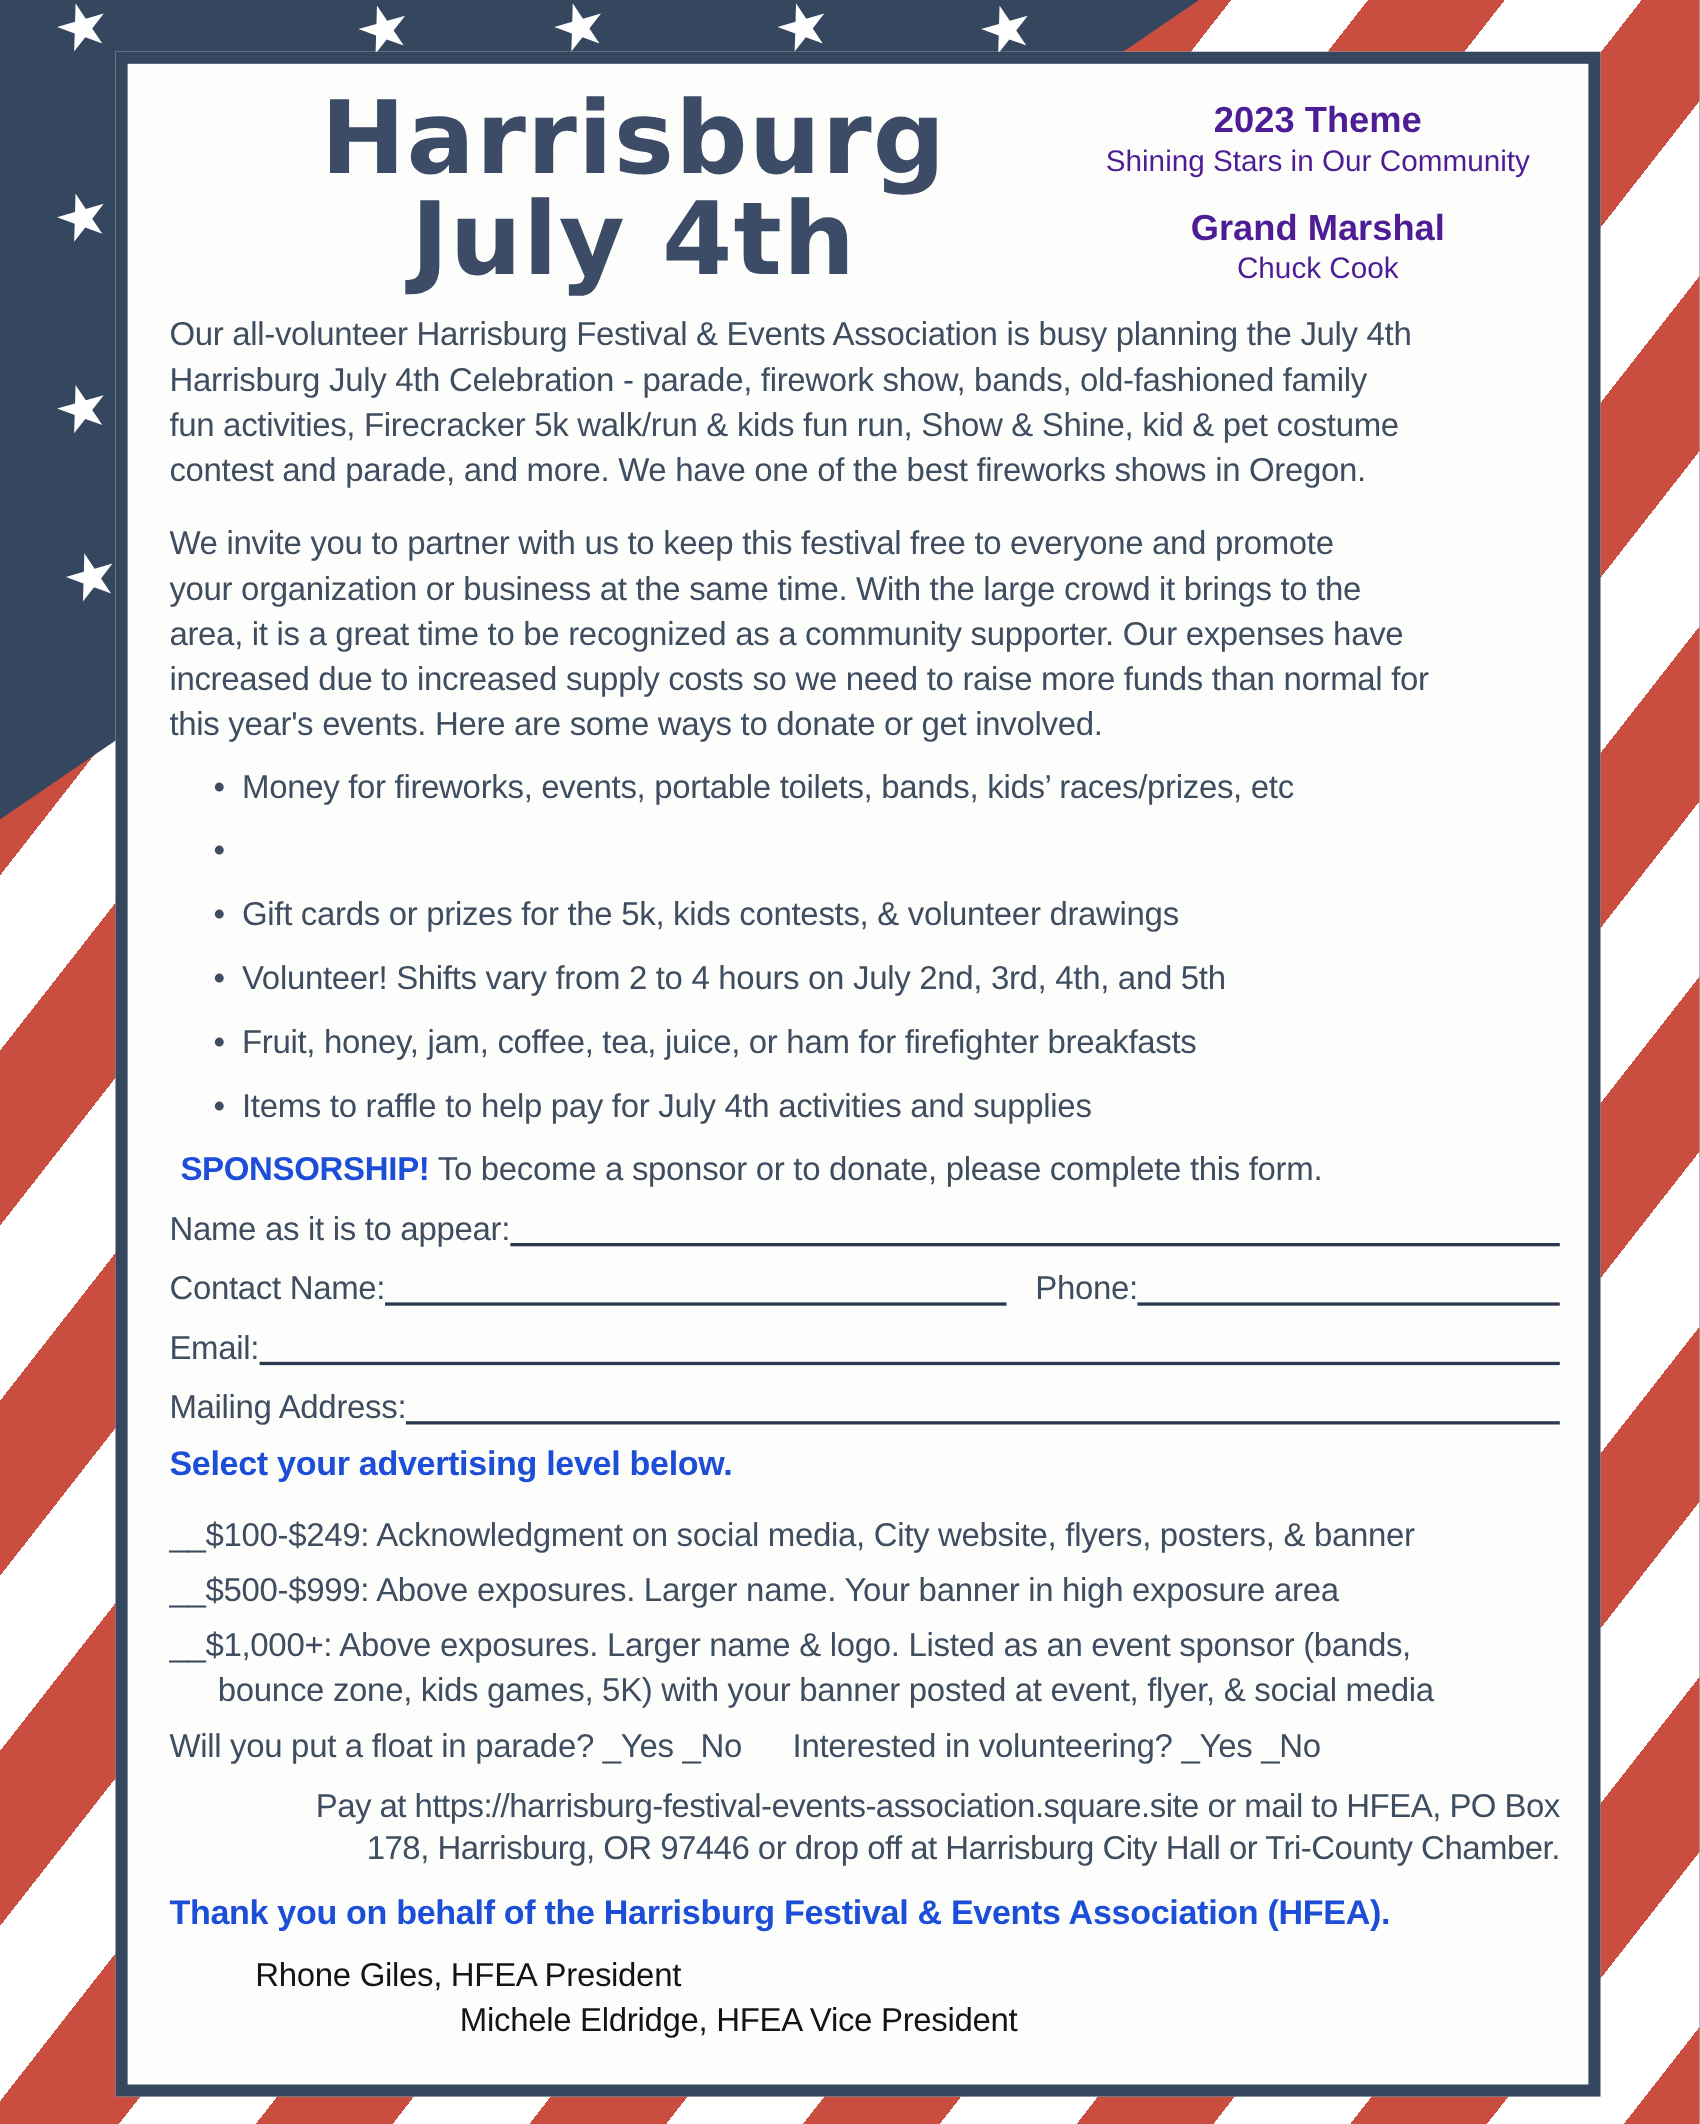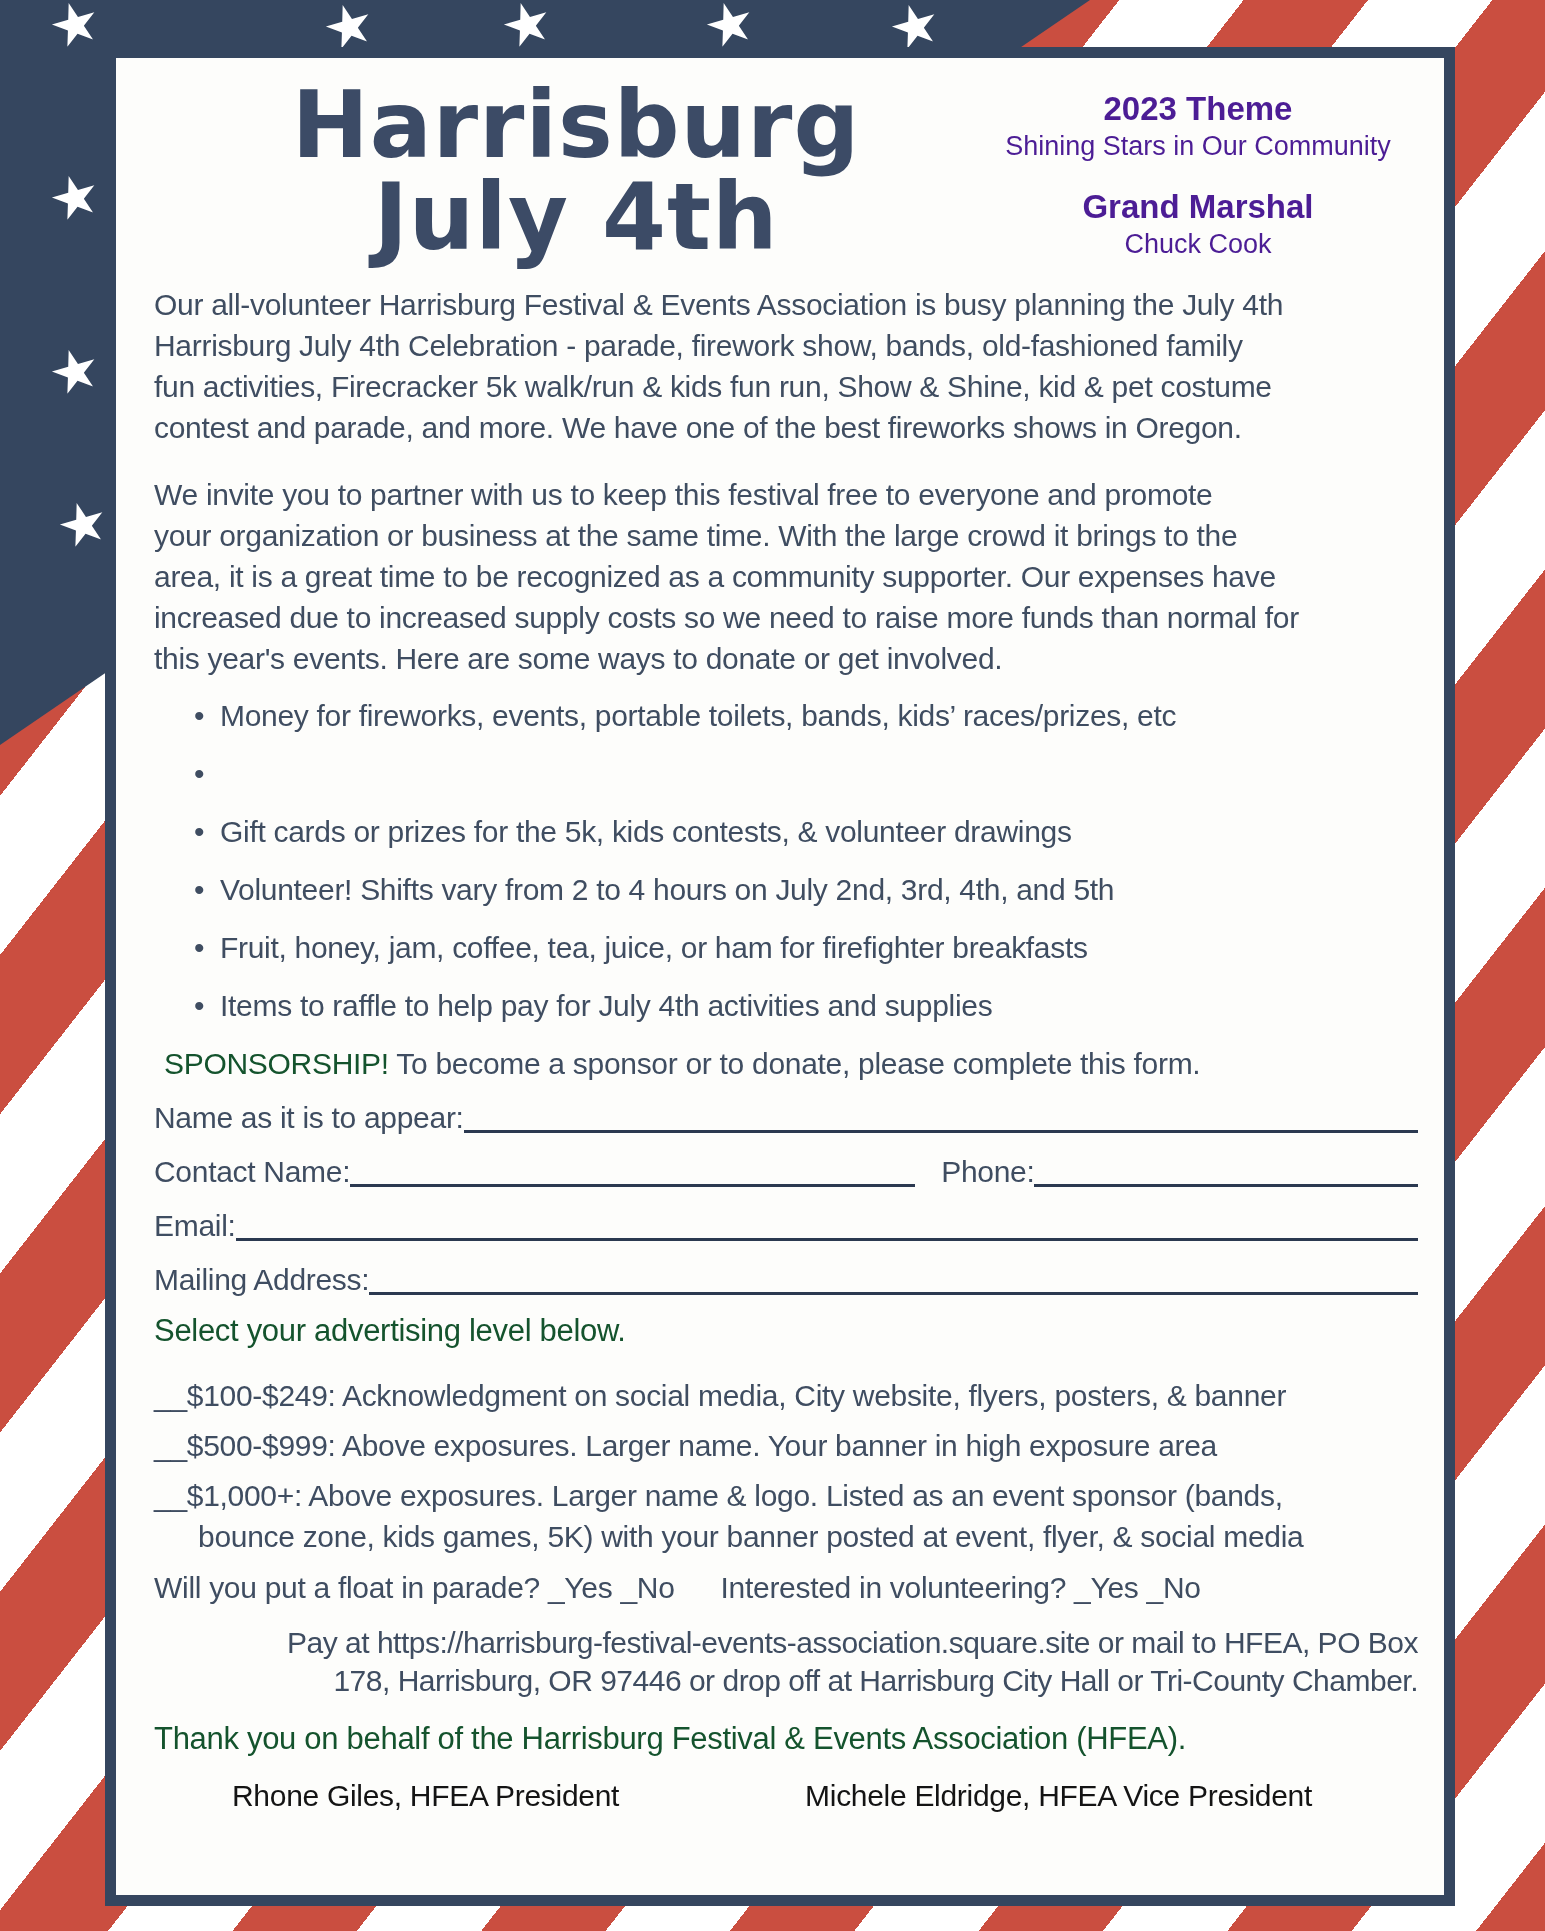--- a/index.html
+++ b/index.html
@@ -35,32 +35,32 @@
   .theme-label,.marshal-label{font-weight:bold;font-size:33px;line-height:38px;letter-spacing:0;}
   .theme-name,.marshal-name{font-size:27px;line-height:36px;letter-spacing:0;}
   .marshal-label{margin-top:24px;}
   .prewrap{white-space:pre-line;}
   .p1{margin-top:18px;}
   .p2{margin-top:26px;}
   .bullets{margin-top:16px;}
   .bullet-row{display:flex;margin-bottom:17px;}
   .dot{width:26px;margin-left:40px;flex:none;}
   .spons{margin-top:6px;padding-left:10px;}
-  .red-bold{color:#14532d;font-weight:normal;}
+  .red-bold{color:#1d4ed8;font-weight:bold;}
   .form-row{display:flex;align-items:flex-end;height:54px;}
   .blank{border-bottom:3px solid #2b3950;margin-bottom:5px;flex:1;}
   .blank-fixed{flex:none;width:565px;}
   .phone-label{margin-left:26px;}
   .select-heading{margin-top:10px;font-size:31px;}
   .levels{margin-top:24px;}
   .level{padding-left:44px;text-indent:-44px;margin-bottom:9px;}
   .questions{display:flex;gap:46px;margin-top:10px;}
   .pay{margin-top:16px;line-height:38px;letter-spacing:-0.5px;text-align:right;}
   .thanks{margin-top:18px;font-size:31px;}
-  .sigs{display:flex;margin-top:16px;color:#141414;padding-left:78px;}
+  .sigs{display:flex;margin-top:16px;color:#141414;padding-left:78px;flex-direction:column;}
   .sig2{margin-left:186px;}
 </style>
 </head>
 <body>
 
 <div class="page">
 
   <div class="navy-corner">
     <div class="star s1"></div>
     <div class="star s2"></div>

